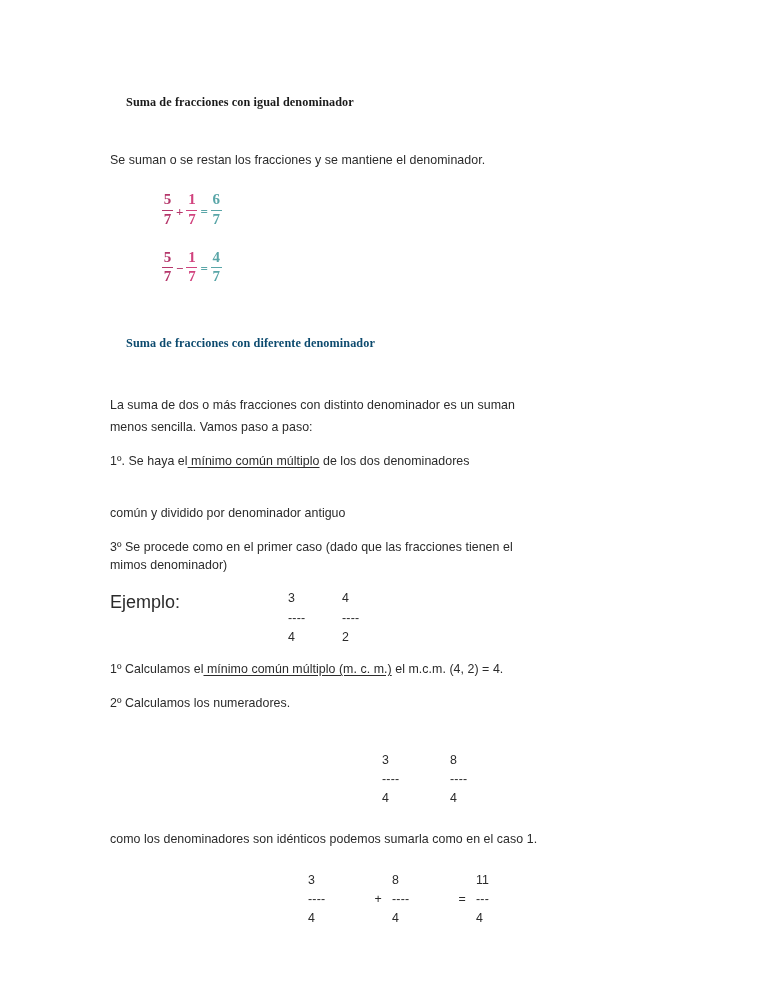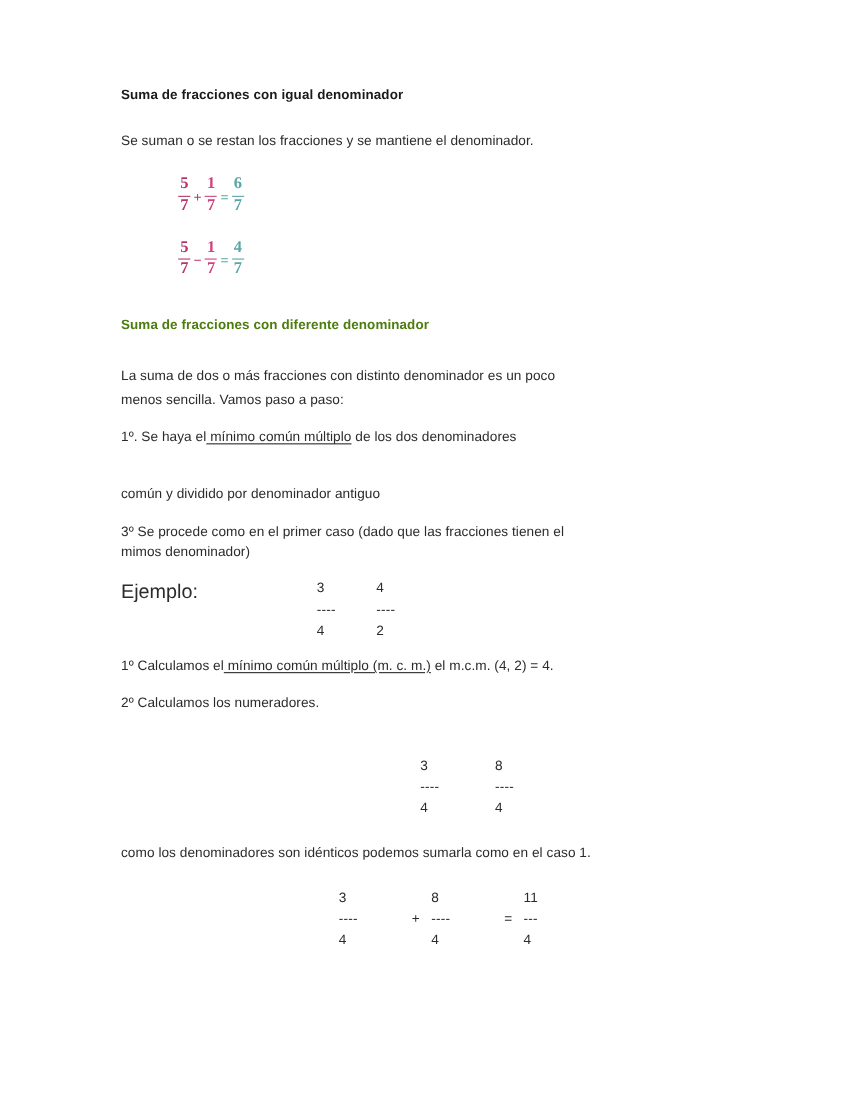--- a/index.html
+++ b/index.html
@@ -21,23 +21,24 @@
     height: 994px;
     background: #ffffff;
     box-sizing: border-box;
     padding: 78px 108px 0 110px;
   }
 
   h2.section-heading {
     font-size: 12.2px;
     font-weight: bold;
     color: #1a1a1a;
-    margin: 0;
+    margin: 16px;
     letter-spacing: 0.1px;
     line-height: 1.35;
+    font-family: Liberation Serif, serif;
   }
 
   p.body-text {
     font-size: 12.4px;
     line-height: 1.45;
     color: #2b2b2b;
     margin: 0;
     letter-spacing: 0.05px;
   }
   p.body-text.loose {
@@ -188,26 +189,26 @@
         <span class="num">4</span>
         <span class="bar" style="background: rgb(90, 166, 168);"></span>
         <span class="den">7</span>
       </span>
     </div>
 
   </div>
 
   <div class="sp-34"></div>
 
-  <h2 class="section-heading" style="color: #4d7c0f;">Suma de fracciones con diferente denominador</h2>
+  <h2 class="section-heading" style="color: #0c4a6e;">Suma de fracciones con diferente denominador</h2>
 
   <div class="sp-26"></div>
 
   <p class="body-text loose">
-    <span>La suma de dos o más fracciones con distinto denominador es un poco</span><br>
+    <span>La suma de dos o más fracciones con distinto denominador es un suman</span><br>
     <span>menos sencilla. Vamos paso a paso:</span>
   </p>
 
   <div class="sp-14"></div>
 
   <p class="body-text">
     <span>1º. Se haya el</span><span class="u"> mínimo común múltiplo</span><span> de los dos denominadores</span>
   </p>
 
   <div class="sp-16"></div>

